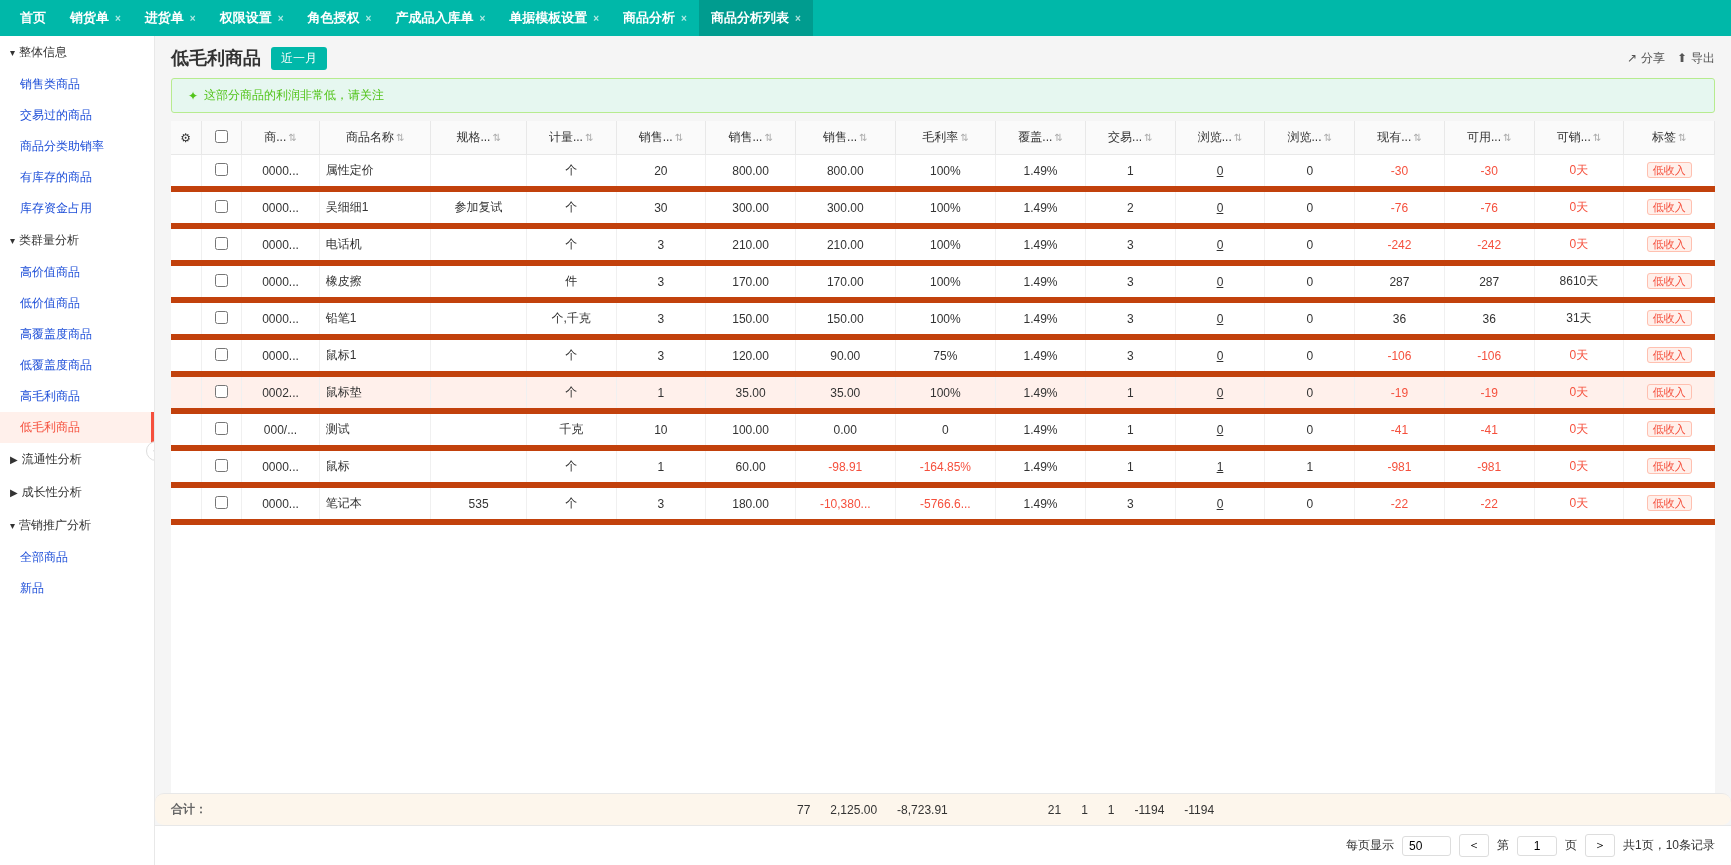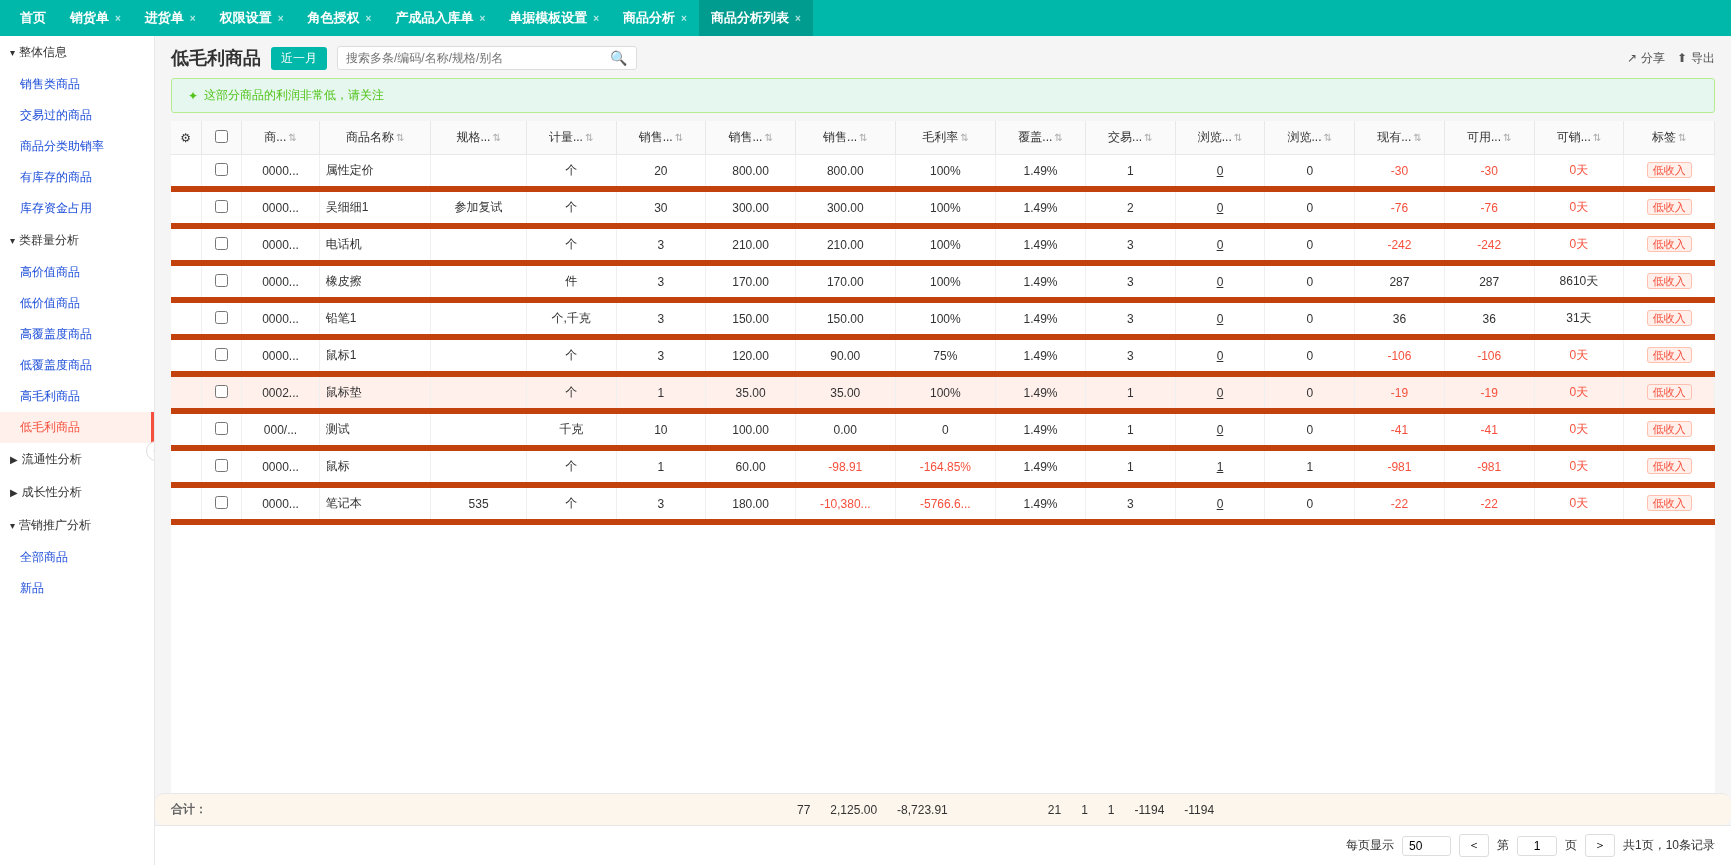--- a/index.html
+++ b/index.html
@@ -367,24 +367,20 @@
     </div>
     <div class="sidebar-item"><span>全部商品</span></div>
     <div class="sidebar-item"><span>新品</span></div>
   </div>
 
   <div class="content">
 
     <div class="page-header">
       <span class="page-title">低毛利商品</span>
       <button class="time-filter-btn">近一月</button>
-      <div class="search-box">
-        <input type="text" placeholder="搜索多条/编码/名称/规格/别名" style="">
-        <span class="search-icon-btn">🔍</span>
-      </div>
       <div class="header-actions">
         <button class="action-btn">
           <span>↗</span>
           <span>分享</span>
         </button>
         <button class="action-btn">
           <span>⬆</span>
           <span>导出</span>
         </button>
       </div>

